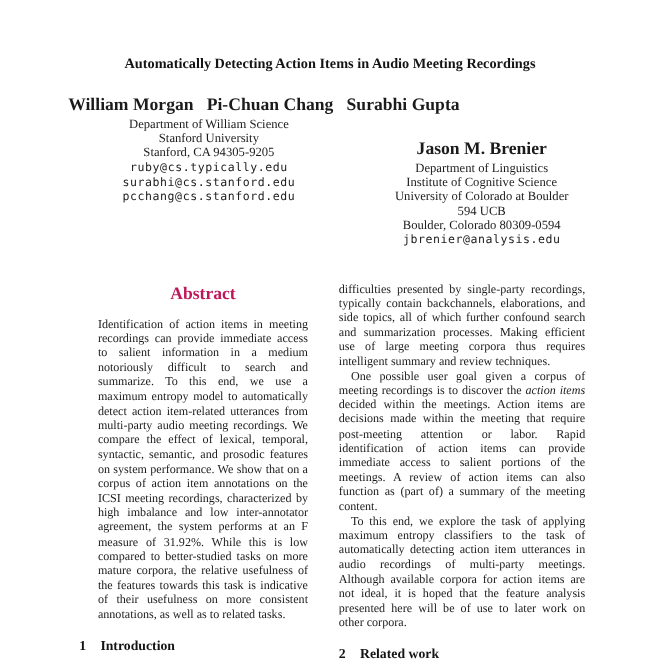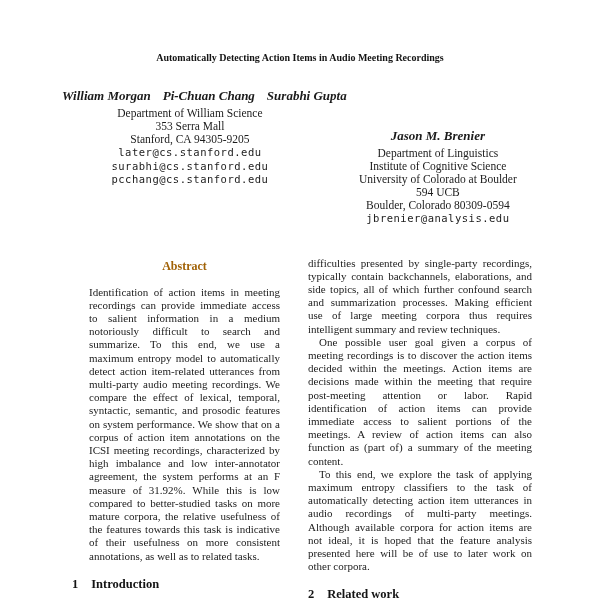--- a/index.html
+++ b/index.html
@@ -14,45 +14,44 @@
     background: #ffffff;
     overflow: hidden;
     color: #1b1b1b;
     font-family: "Liberation Serif", "DejaVu Serif", serif;
     box-sizing: border-box;
     padding-top: 49px;
   }
   .title {
     margin: 0;
     text-align: center;
-    font-size: 10px;
+    font-size: 13px;
     line-height: 17px;
     font-weight: bold;
     color: #141414;
     padding: 0 60px;
   }
   .authors-row {
     display: flex;
     margin-top: 23px;
     padding: 0 48px 0 56px;
   }
   .author-group {
     text-align: center;
     font-size: 11.5px;
     line-height: 13px;
   }
   .author-group.g-left  { width: 54%; }
   .author-group.g-right { width: 46%; margin-top: 40px; }
   .names {
     font-weight: bold;
-    font-size: 13px;
+    font-size: 16px;
     line-height: 13px;
     margin-bottom: 5px;
     white-space: nowrap;
-    font-style: italic;
   }
   .names .name-span { margin: 0 6px; }
   .affil-line { line-height: 13px; }
   .email-line {
     font-family: "DejaVu Sans Mono", "Liberation Mono", monospace;
     font-size: 10.5px;
     line-height: 13.5px;
     letter-spacing: 0.5px;
   }
   .columns {
@@ -60,57 +59,57 @@
     margin-top: 31px;
     padding-left: 72px;
   }
   .col { box-sizing: border-box; }
   .col-left  { width: 228px; margin-right: 8px; }
   .col-right { width: 224px; }
   .abstract { padding: 0 20px 0 17px; }
   .abstract-heading {
     text-align: center;
     font-weight: bold;
-    font-size: 12px;
+    font-size: 16px;
     margin: 2px 0 12px 0;
-    color: #a16207;
+    color: #be185d;
   }
   .body-text {
     margin: 0;
     font-size: 11px;
     line-height: 13.2px;
     text-align: justify;
   }
   .indented { text-indent: 11px; }
   .section-heading {
     font-weight: bold;
     font-size: 12.5px;
     line-height: 14px;
     color: #141414;
     margin: 14px 0 8px 0;
   }
   .section-heading .sec-num { margin-right: 13px; }
-  .italic-run { }
+  .italic-run { font-style: italic; }
 </style>
 </head>
 <body>
 
 <div class="page">
 
   <h1 class="title">Automatically Detecting Action Items in Audio Meeting Recordings</h1>
 
   <div class="authors-row">
     <div class="author-group g-left">
       <div class="names">
         <span class="name-span">William Morgan</span><span class="name-span">Pi-Chuan Chang</span><span class="name-span">Surabhi Gupta</span>
       </div>
       <div class="affil-line">Department of William Science</div>
-      <div class="affil-line">353 Serra Mall</div>
+      <div class="affil-line">Stanford University</div>
       <div class="affil-line">Stanford, CA 94305-9205</div>
-      <div class="email-line">later@cs.stanford.edu</div>
+      <div class="email-line">ruby@cs.typically.edu</div>
       <div class="email-line">surabhi@cs.stanford.edu</div>
       <div class="email-line">pcchang@cs.stanford.edu</div>
     </div>
     <div class="author-group g-right">
       <div class="names">
         <span class="name-span">Jason M. Brenier</span>
       </div>
       <div class="affil-line">Department of Linguistics</div>
       <div class="affil-line">Institute of Cognitive Science</div>
       <div class="affil-line">University of Colorado at Boulder</div>

